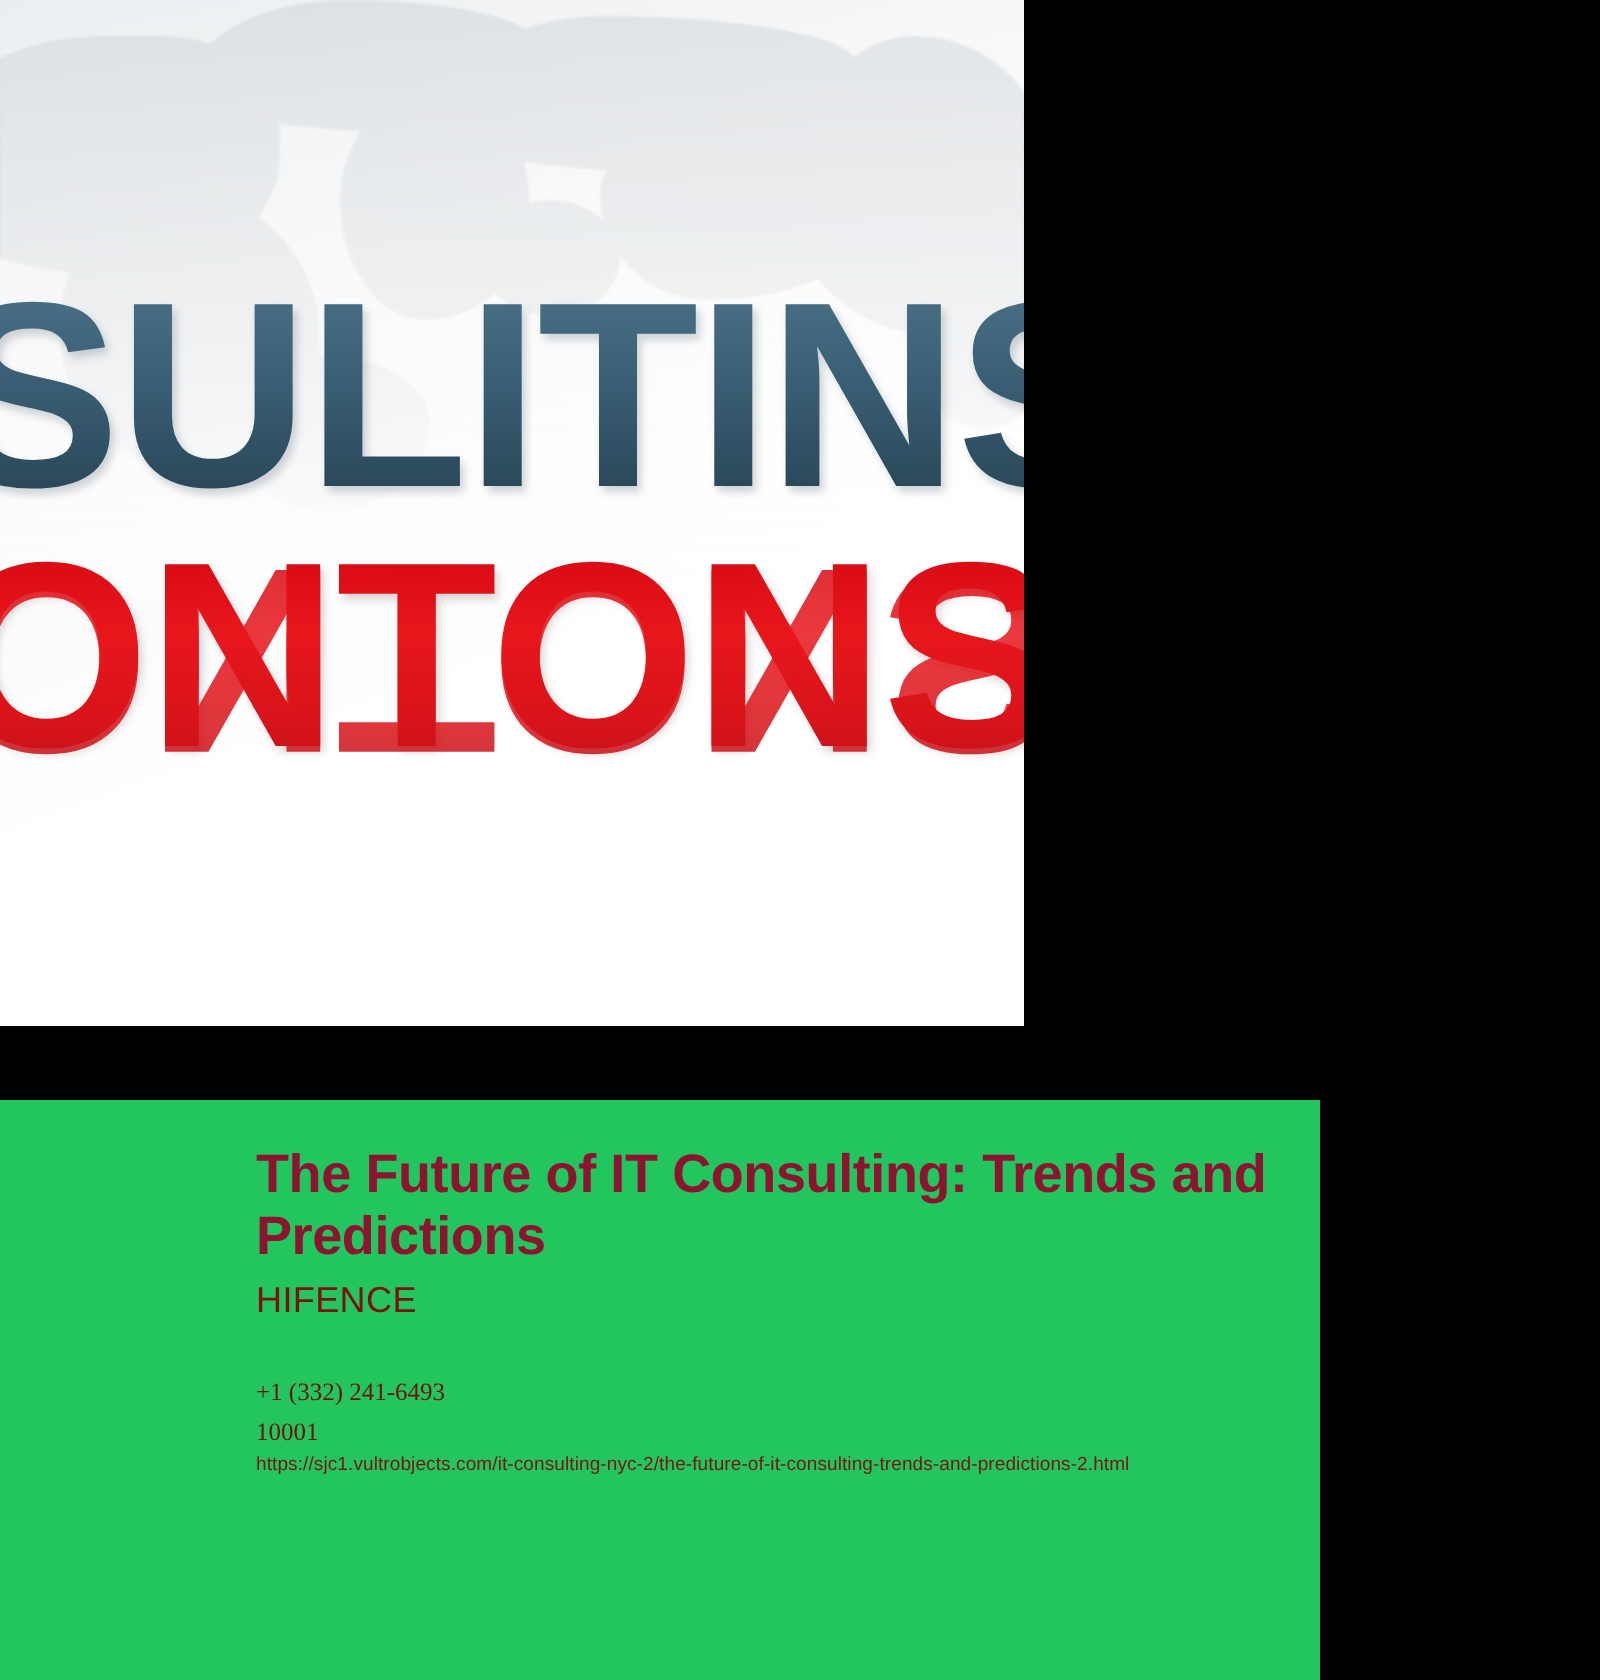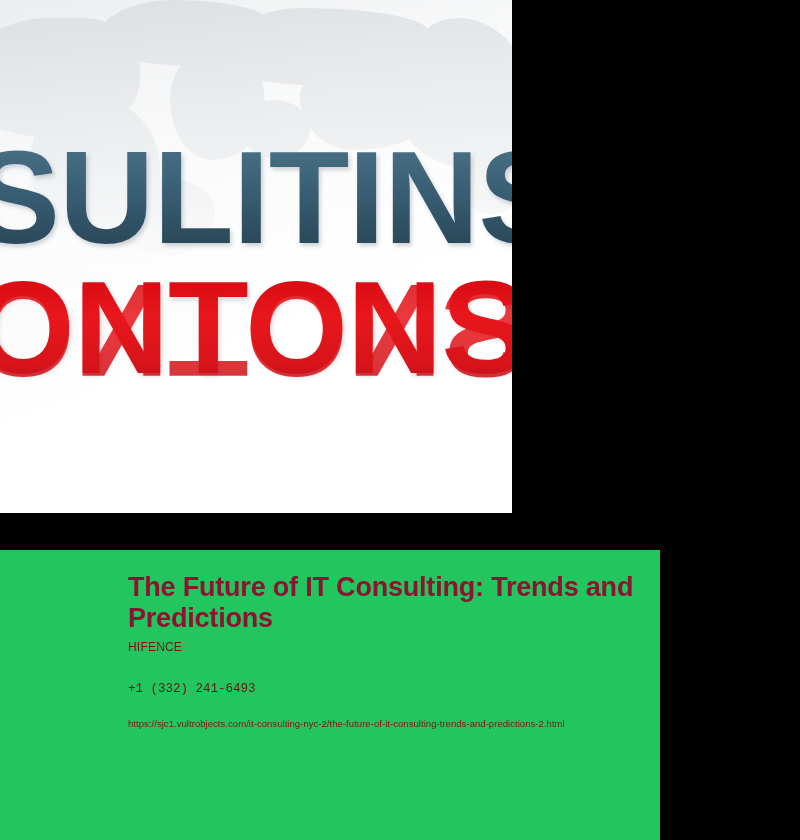--- a/index.html
+++ b/index.html
@@ -157,40 +157,40 @@
     font-size: 27px;
     font-weight: bold;
     line-height: 1.14;
     color: #8C1430;
     letter-spacing: -0.2px;
   }
 
   #brand-name {
     margin: 6px 0 0 0;
     font-family: "Liberation Sans", sans-serif;
-    font-size: 12px;
+    font-size: 18px;
     font-weight: normal;
     line-height: 1.2;
     color: #7A1212;
     letter-spacing: 0.2px;
   }
 
   #contact-block {
     margin-top: 25px;
   }
   .contact-line {
-    font-family: Liberation Mono, monospace;
+    font-family: Liberation Serif, serif;
     font-size: 12.5px;
     font-weight: normal;
     line-height: 20px;
     color: #6E1410;
   }
 
   #source-url {
-    margin-top: 18px;
+    margin-top: 0;
     font-family: "Liberation Sans", sans-serif;
     font-size: 9.5px;
     font-weight: normal;
     line-height: 14px;
     color: #7A1512;
     letter-spacing: 0.05px;
     white-space: nowrap;
   }
 </style>
 </head>
@@ -229,20 +229,21 @@
 
   <div id="content-card">
     <div id="content-inner">
 
       <h1 id="doc-title">The Future of IT Consulting: Trends and Predictions</h1>
 
       <h2 id="brand-name">HIFENCE</h2>
 
       <div id="contact-block">
         <div class="contact-line">+1 (332) 241-6493</div>
+        <div class="contact-line">10001</div>
       </div>
 
       <div id="source-url">https://sjc1.vultrobjects.com/it-consulting-nyc-2/the-future-of-it-consulting-trends-and-predictions-2.html</div>
 
     </div>
   </div>
 
 </div>
 
 </body></html>

